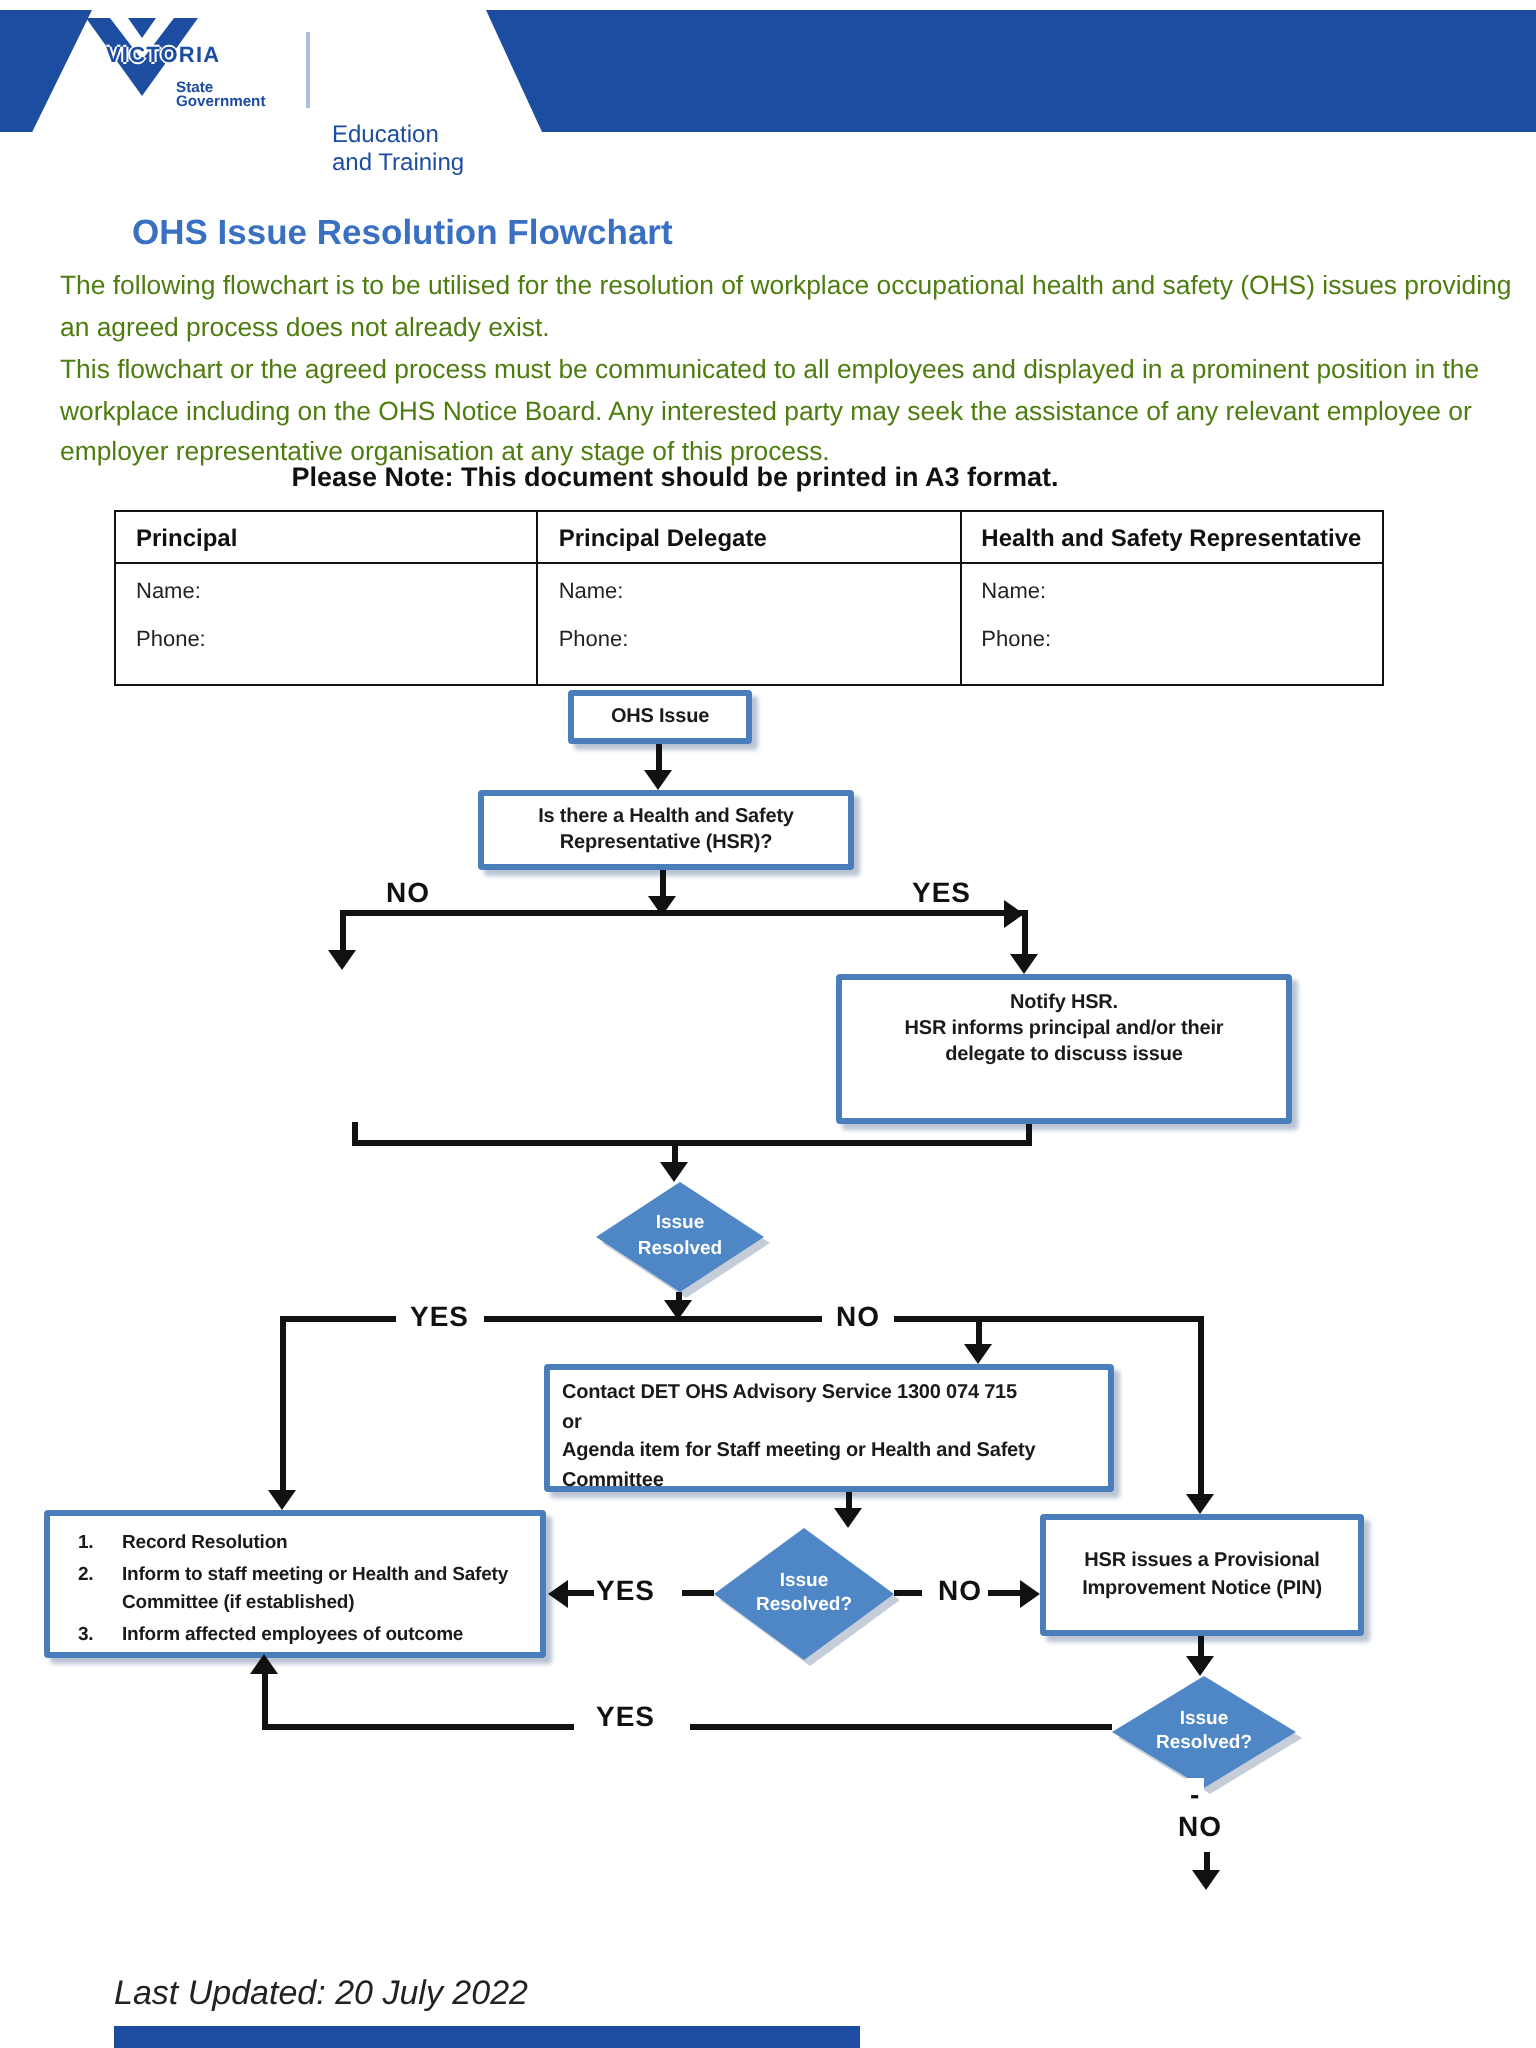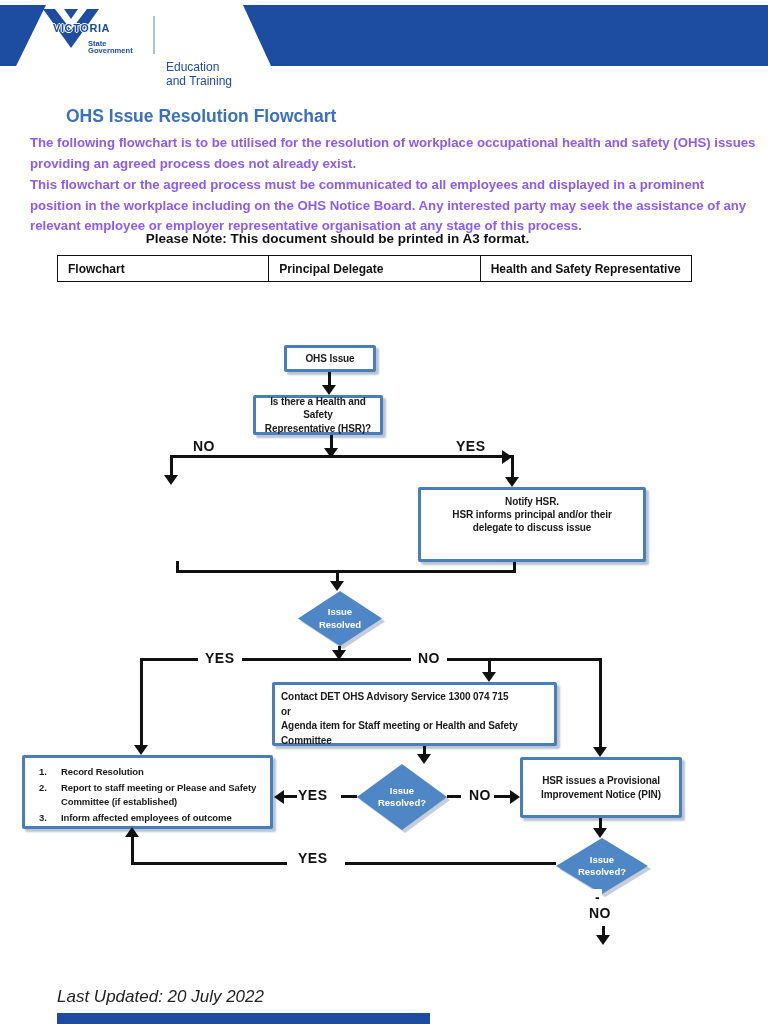--- a/index.html
+++ b/index.html
@@ -15,21 +15,21 @@
   .logo-tri{position:absolute;left:43px;top:9px;}
   .brand{position:absolute;left:53px;top:22px;font-size:11px;font-weight:bold;color:#1c4da1;
          letter-spacing:.6px;
          text-shadow:1px 0 0 #fff,-1px 0 0 #fff,0 1px 0 #fff,0 -1px 0 #fff;}
   .brand-sub{position:absolute;left:88px;top:40px;font-size:7.6px;font-weight:bold;color:#1c4da1;line-height:7px;white-space:pre-line;}
   .hdr-divider{position:absolute;left:153px;top:16px;width:2px;height:38px;background:#aebfe0;}
   .dept{position:absolute;left:166px;top:21px;font-size:12px;color:#1c4da1;line-height:13.5px;white-space:pre-line;margin-top:40px;}
 
   
   .title{position:absolute;left:30px;top:106px;font-size:17.5px;font-weight:bold;color:#3a70c2;margin-left:36px;}
-  .para{position:absolute;left:30px;width:726px;font-size:13.2px;color:#8b5cf6;line-height:20.5px;font-weight:bold;}
+  .para{position:absolute;left:30px;width:726px;font-size:13.2px;color:#4d7c0f;line-height:20.5px;}
   .p1{top:133px;}
   .p2{top:175px;}
   .note{position:absolute;left:0;top:231px;width:675px;text-align:center;
         font-size:13.5px;font-weight:bold;color:#111;}
 
   
   .ctable{position:absolute;left:57px;top:255px;width:635px;border-collapse:collapse;table-layout:fixed;}
   .ctable th,.ctable td{border:1.5px solid #111;font-size:12px;text-align:left;vertical-align:top;}
   .ctable th{font-weight:bold;padding:6px 10px 5px 10px;color:#111;}
   .ctable td{height:48px;padding:8px 10px 4px 10px;font-size:11px;color:#222;}
@@ -86,29 +86,43 @@
   </div>
 
   <div class="title">OHS Issue Resolution Flowchart</div>
   <div class="para p1">The following flowchart is to be utilised for the resolution of workplace occupational health and safety (OHS) issues providing an agreed process does not already exist.</div>
   <div class="para p2">This flowchart or the agreed process must be communicated to all employees and displayed in a prominent position in the workplace including on the OHS Notice Board. Any interested party may seek the assistance of any relevant employee or employer representative organisation at any stage of this process.</div>
   <div class="note">Please Note: This document should be printed in A3 format.</div>
 
   <table class="ctable">
     <tbody>
         <tr>
-      <th>Flowchart</th>
+      <th>Principal</th>
       <th>Principal Delegate</th>
       <th>Health and Safety Representative</th>
     </tr>
+    <tr>
+      <td>
+        <div>Name:</div>
+        <div class="phone">Phone:</div>
+      </td>
+      <td>
+        <div>Name:</div>
+        <div class="phone">Phone:</div>
+      </td>
+      <td>
+        <div>Name:</div>
+        <div class="phone">Phone:</div>
+      </td>
+    </tr>
   </tbody>
     </table>
 
   <div class="node" style="left:284px;top:345px;width:92px;height:27px;">OHS Issue</div>
-  <div class="node" style="left:253px;top:395px;width:130px;height:40px;">Is there a Health and Safety
+  <div class="node" style="left:239px;top:395px;width:188px;height:40px;">Is there a Health and Safety
 Representative (HSR)?</div>
   <div class="node top" style="left:418px;top:487px;width:228px;height:75px;">Notify HSR.
 HSR informs principal and/or their
 delegate to discuss issue</div>
 
   <div class="diamond-sh" style="left:301px;top:594px;width:84px;height:55px;"></div>
   <div class="diamond" style="left:298px;top:591px;width:84px;height:55px;">Issue
 Resolved</div>
 
   <div class="node leftalign" style="left:272px;top:682px;width:285px;height:64px;line-height:14.5px;">Contact DET OHS Advisory Service 1300 074 715
@@ -117,21 +131,21 @@
 Committee</div>
 
   <div class="node leftalign" style="left:22px;top:755px;width:251px;height:74px;">
     <div class="rlist">
       <div class="rrow">
         <span class="rnum">1.</span>
         <span class="rtxt">Record Resolution</span>
       </div>
       <div class="rrow">
         <span class="rnum">2.</span>
-        <span class="rtxt">Report to staff meeting or Please and Safety
+        <span class="rtxt">Inform to staff meeting or Health and Safety
 Committee (if established)</span>
       </div>
       <div class="rrow">
         <span class="rnum">3.</span>
         <span class="rtxt">Inform affected employees of outcome</span>
       </div>
     </div>
   </div>
 
   <div class="diamond-sh" style="left:360px;top:767px;width:90px;height:66px;"></div>

